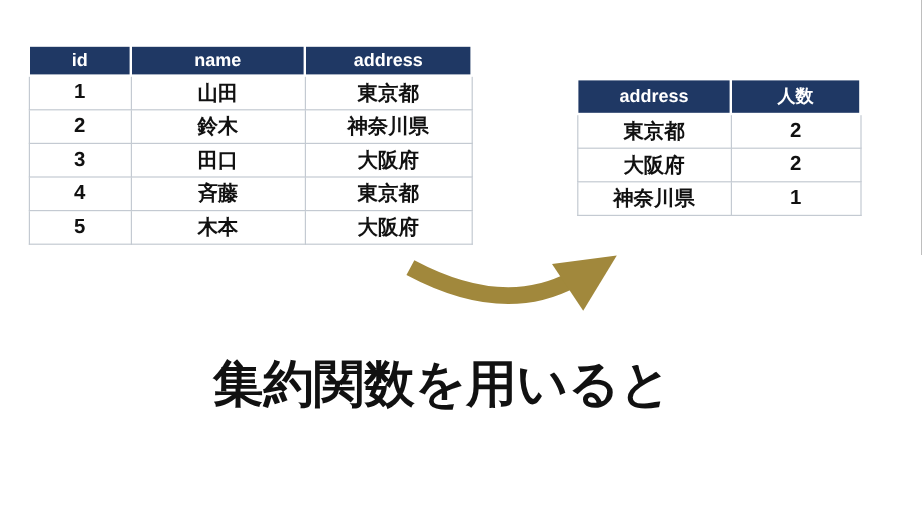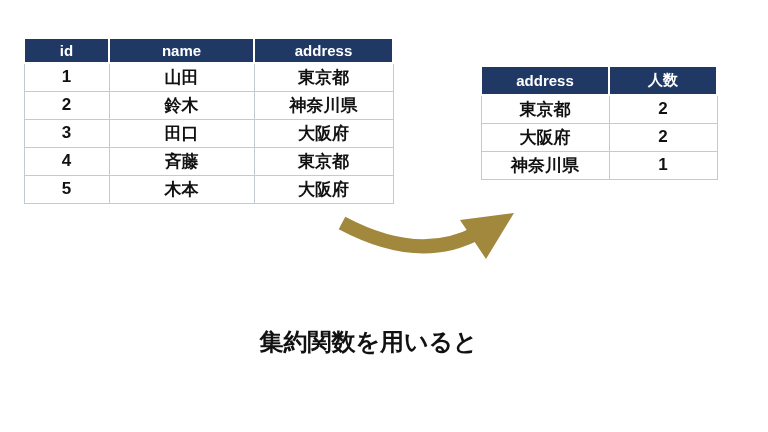--- a/index.html
+++ b/index.html
@@ -48,25 +48,24 @@
   .right-tbl th{height:29px;}
   .right-tbl td{height:28px;font-size:16px;}
   .arrow-wrap{
     position:absolute;left:333px;top:202px;width:192px;height:66px;
   }
   .caption{
     position:absolute;
     left:0;top:287px;width:737px;
     text-align:center;
     font-weight:800;
-    font-size:24px;
+    font-size:42px;
     line-height:1.55;
     letter-spacing:0px;
     color:var(--text);
-    margin-top:36px;
   }
 </style>
 </head>
 <body>
 
 <div class="canvas">
 
   <table class="tbl left-tbl">
     <colgroup>
         <col style="width:85px">

